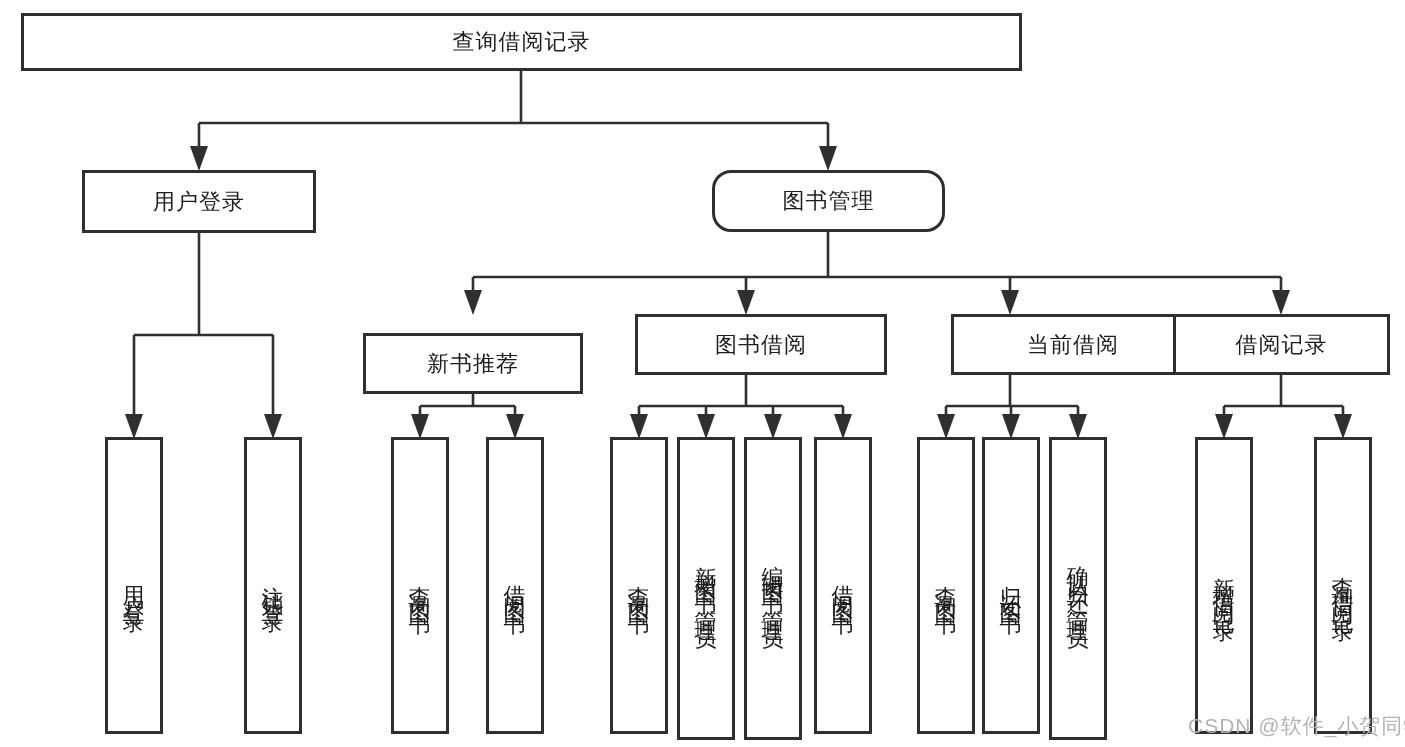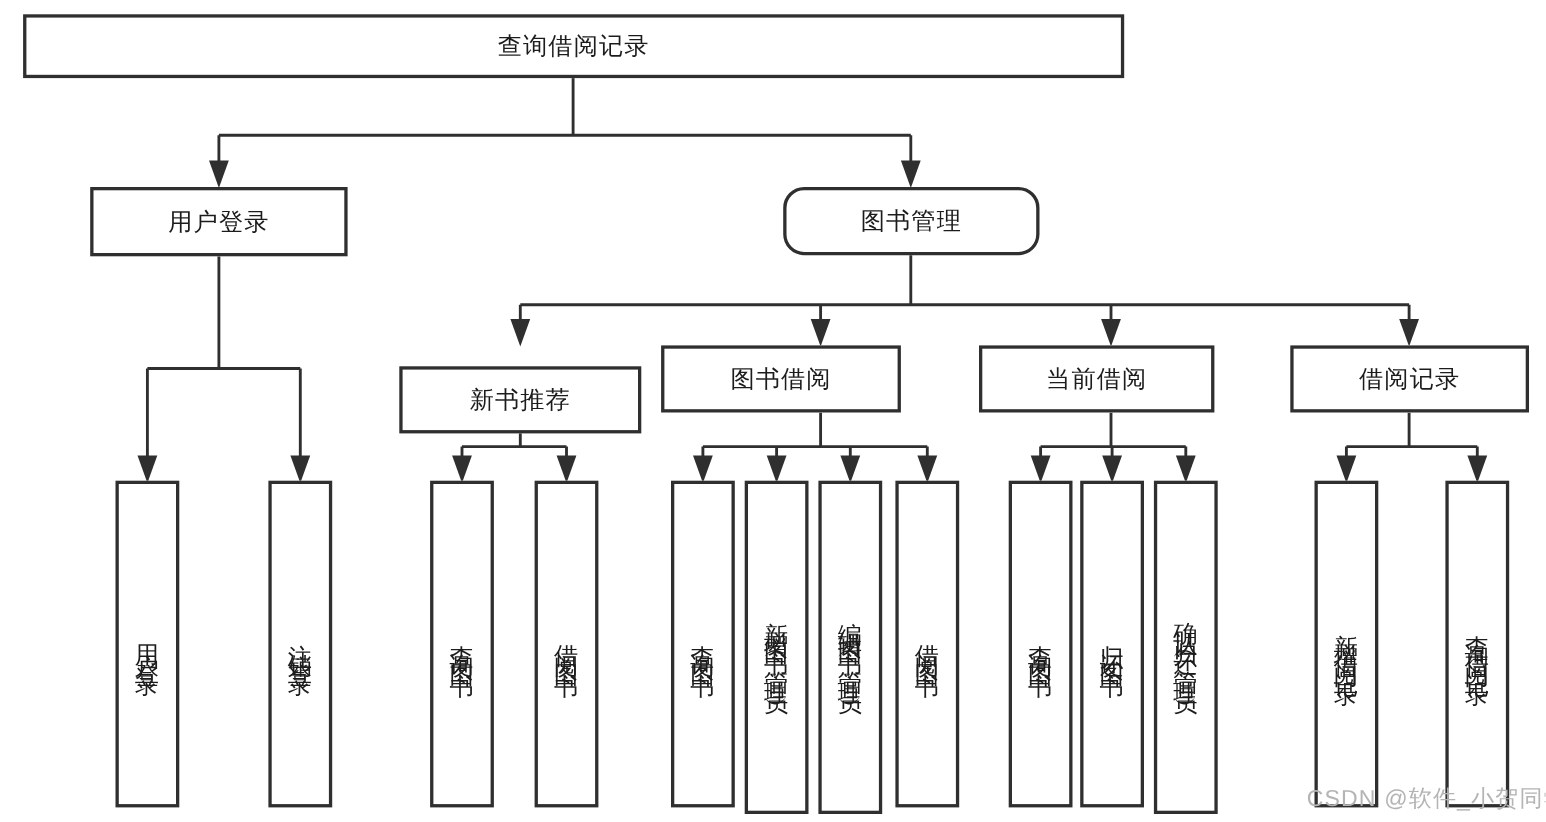--- a/index.html
+++ b/index.html
@@ -17,22 +17,22 @@
   }
   .leaf .vtext{
     writing-mode:vertical-rl;text-orientation:mixed;
     letter-spacing:9px;line-height:1.05;white-space:nowrap;
   }
   
   .b-root{left:21px;top:13px;width:1001px;height:58px;}
   .b-user-login{left:82px;top:170px;width:234px;height:63px;}
   .b-book-mgmt{left:712px;top:170px;width:233px;height:62px;border-radius:19px;}
   .b-new-book-rec{left:363px;top:314px;width:220px;height:61px;margin-top:19px;}
-  .b-book-borrow{left:601px;top:314px;width:218px;height:61px;}
-  .b-current-borrow{left:890px;top:314px;width:214px;height:61px;}
+  .b-book-borrow{left:635px;top:314px;width:252px;height:61px;}
+  .b-current-borrow{left:951px;top:314px;width:244px;height:61px;}
   .b-borrow-records{left:1173px;top:314px;width:217px;height:61px;}
   .leaf{top:437px;width:58px;height:297px;}
   .leaf.tall{height:303px;}
   .l-ul-login{left:105px;}
   .l-ul-logout{left:244px;}
   .l-nbr-query{left:391px;}
   .l-nbr-borrow{left:486px;}
   .l-bb-query{left:610px;}
   .l-bb-add{left:677px;}
   .l-bb-edit{left:744px;}

